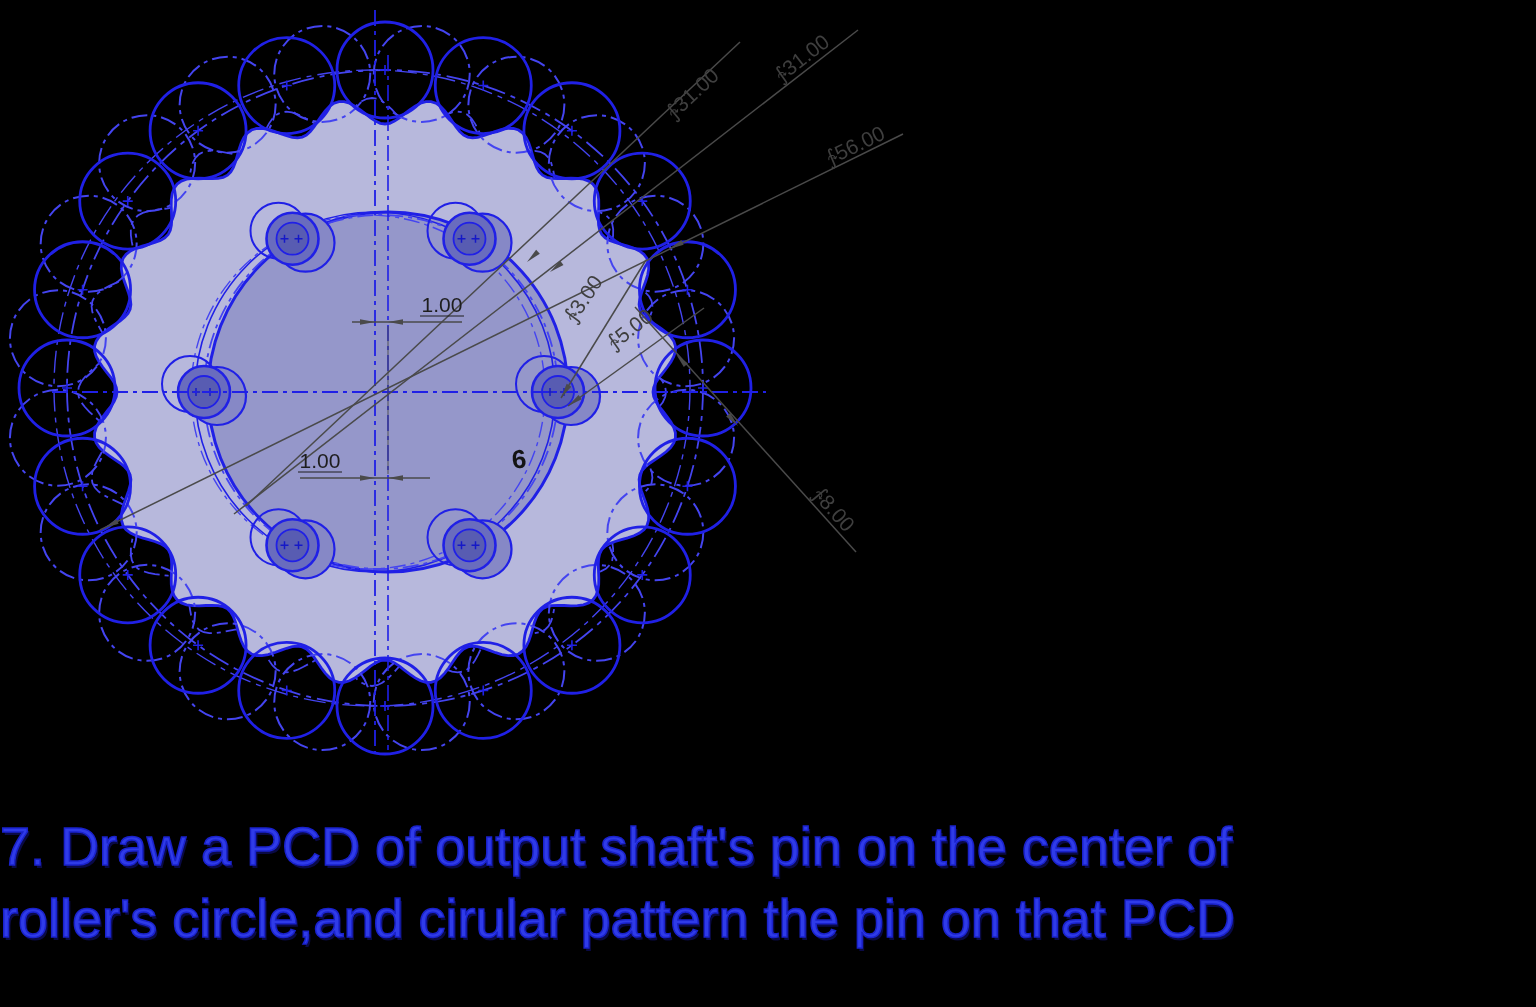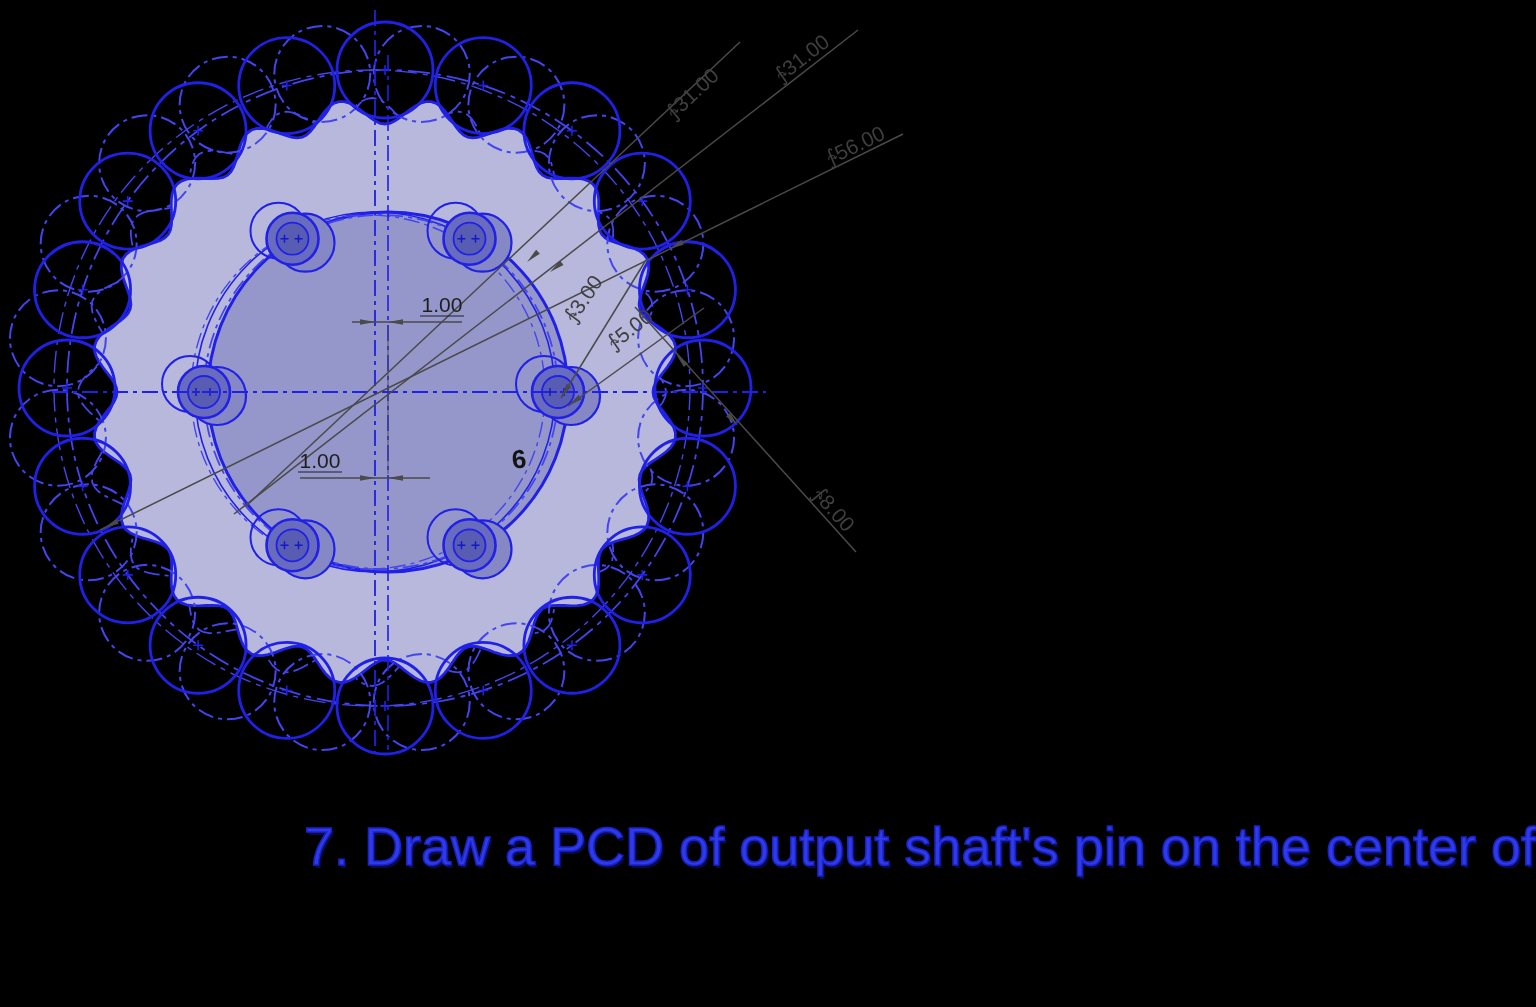--- a/index.html
+++ b/index.html
@@ -1,19 +1,19 @@
 <!DOCTYPE html>
 <html><head>
 <meta charset="utf-8">
 <style>
   html,body{margin:0;padding:0;background:#000;}
   .stage{position:relative;width:1536px;height:1007px;background:#000;overflow:hidden;
          font-family:"Liberation Sans",sans-serif;}
   .cad{position:absolute;left:0;top:0;}
-  .caption{position:absolute;left:0;top:810px;width:1536px;text-align:right;}
+  .caption{position:absolute;left:0;top:810px;width:1536px;text-align:left;}
   .caption .cap-line{
     font-family:"Liberation Sans",sans-serif;
     font-size:54px;
     line-height:72px;
     font-weight:400;
     letter-spacing:0px;
     color:#2f3be8;
     -webkit-text-stroke:1.5px #1a22cc;
     text-shadow:2px 3px 0 #0a0a46;
     white-space:nowrap;
@@ -208,14 +208,15 @@
           <line x1="298" y1="472" x2="342" y2="472" stroke="#1e1e1e" stroke-width="1"></line>
         </g>
         <line x1="388" y1="326" x2="388" y2="474" stroke="#4a4a4a" stroke-width="0.9"></line>
       </g>
       <g>
         <text x="520" y="468" fill="#141414" font-size="26" font-weight="bold" text-anchor="middle" transform="rotate(-6 520 468)">6</text>
       </g>
     </svg>
   <div class="caption">
     <div class="cap-line">7. Draw a PCD of output shaft's pin on the center of</div>
+    <div class="cap-line">roller's circle,and cirular pattern the pin on that PCD</div>
   </div>
 </div>
 
 </body></html>

